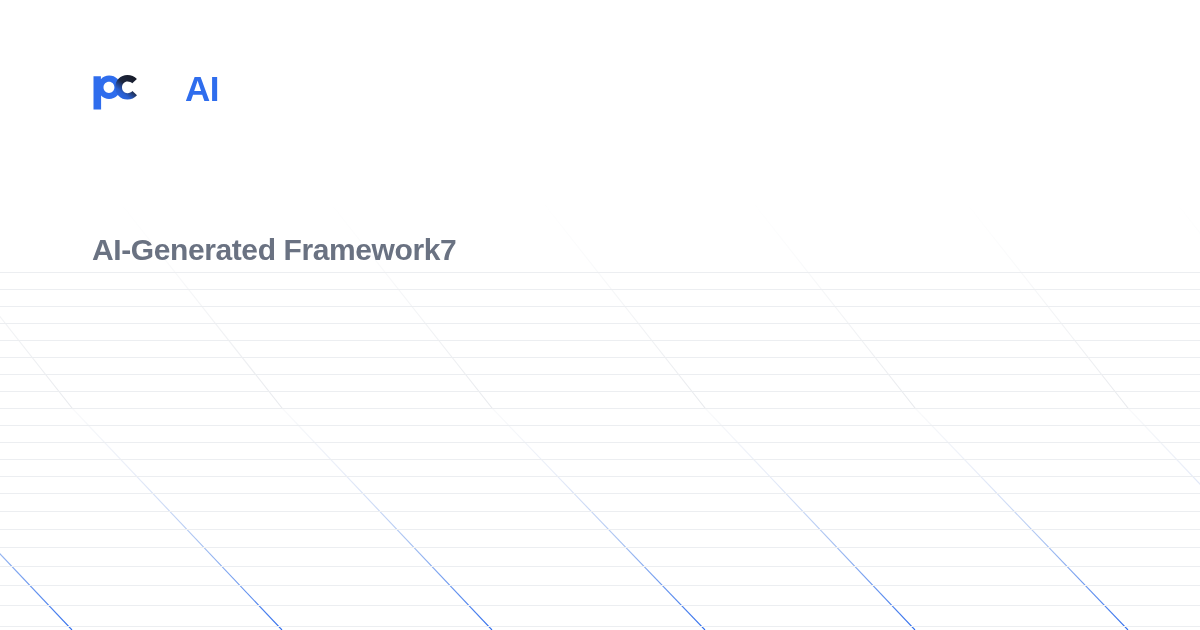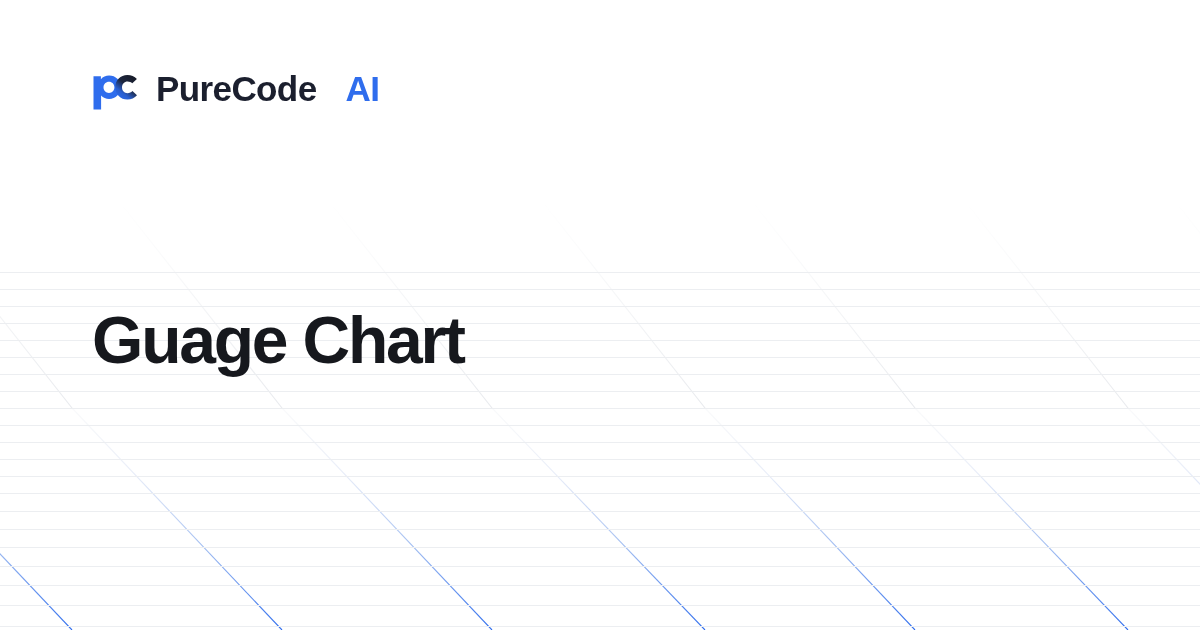--- a/index.html
+++ b/index.html
@@ -173,21 +173,20 @@
                M17.0 26.9c3.1 0 5.4-2.4 5.4-5.6 0-3.2-2.3-5.6-5.4-5.6
                -3.1 0-5.5 2.4-5.5 5.6 0 3.2 2.4 5.6 5.5 5.6z"></path>
 
       <path fill="url(#cFill)" d="M44.9 13.0l-4.6 4.3c-1.2-1.2-2.8-1.9-4.7-1.9-3.2 0-5.6 2.4-5.6 5.9
                0 3.5 2.4 5.9 5.6 5.9 1.9 0 3.6-0.8 4.8-2.1l4.6 4.2
                c-2.4 2.7-5.8 4.3-9.6 4.3-6.9 0-12.1-5.1-12.1-12.3
                0-7.2 5.2-12.3 12.1-12.3 3.8 0 7.1 1.5 9.5 4.1z"></path>
     </svg>
 
     <div class="brand-word">
-      <span class="brand-name">PureCode</span>
       <span class="brand-ai">AI</span>
     </div>
   </div>
 
+  <div class="subtitle">AI-Generated Framework7</div>
 
-  <h1 class="title">Guage Chart</h1>
 
 </div>
 
 </body></html>

